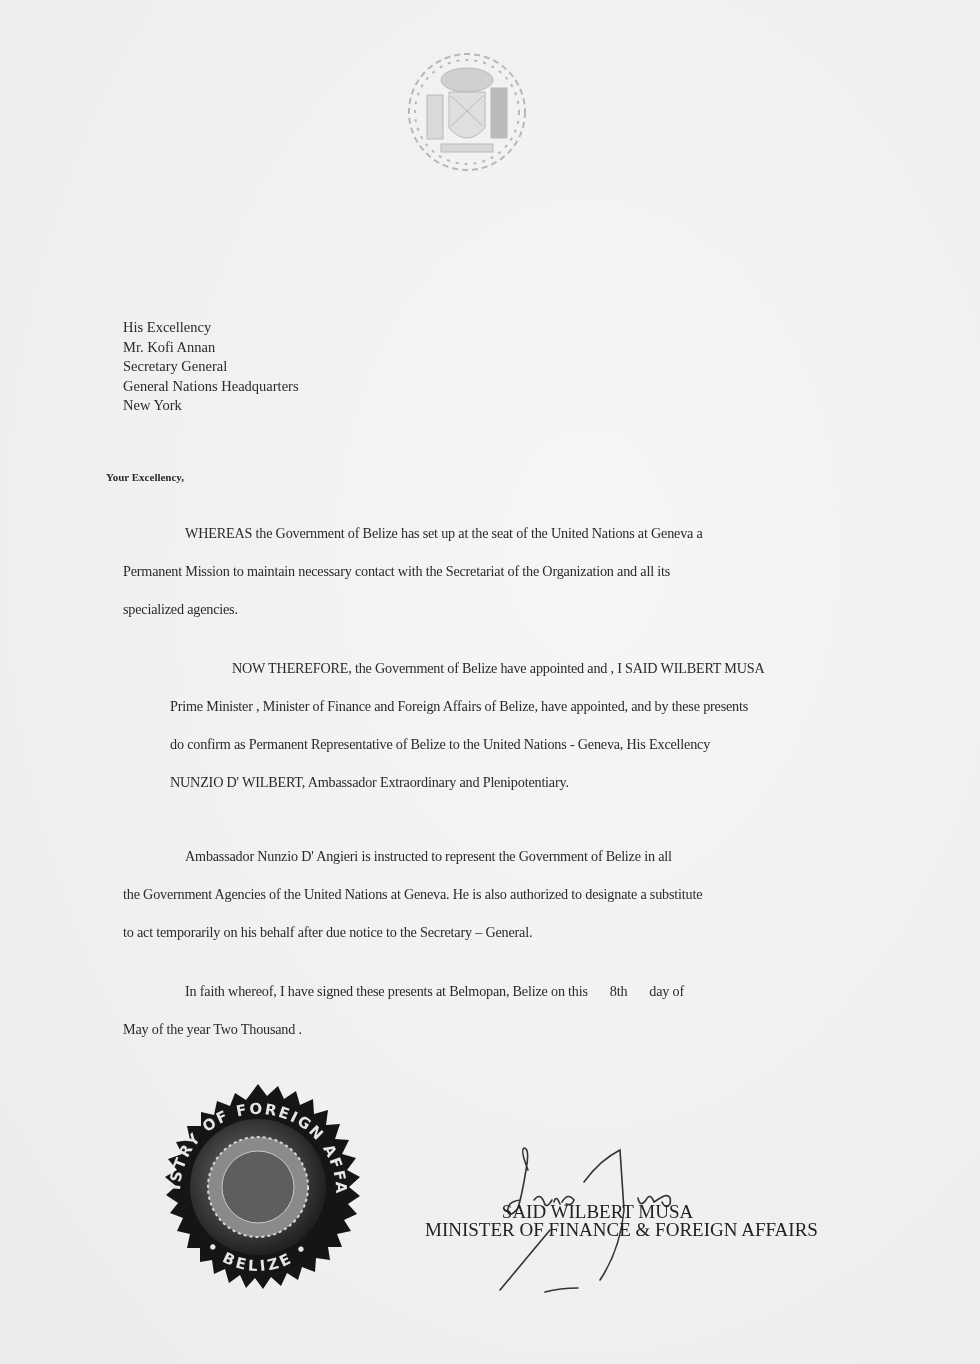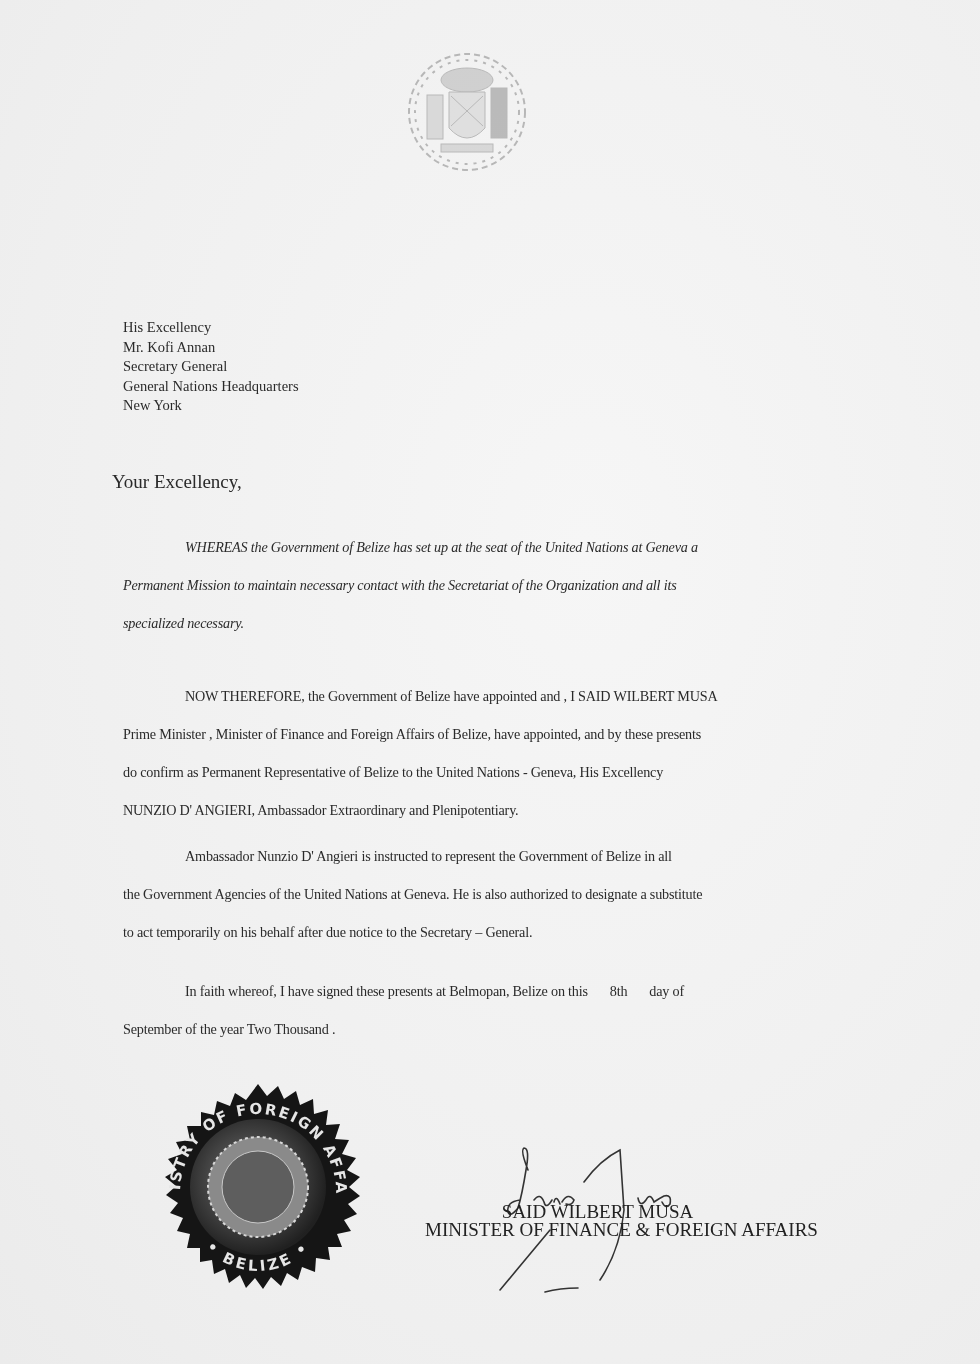--- a/index.html
+++ b/index.html
@@ -17,30 +17,30 @@
     }
     .crest {
       position: absolute; left: 397px; top: 40px; width: 140px; height: 140px;
       opacity: 0.55;
     }
     .addr {
       position: absolute; left: 123px; top: 318px;
       font-size: 14.5px; line-height: 19.5px;
     }
     .salutation {
-      position: absolute; left: 112px; top: 471px; font-size: 19px;
+      position: absolute; left: 106px; top: 471px; font-size: 11px; font-weight: bold;
     }
     .para {
       position: absolute; left: 123px; width: 720px;
       font-size: 14.2px; line-height: 38px; letter-spacing: -0.2px;
     }
     .para .line { display: block; white-space: nowrap; }
     .para .indent { padding-left: 62px; }
-    .p1 { top: 528px; font-style: italic; }
-    .p2 { top: 677px; }
+    .p1 { top: 514px; }
+    .p2 { top: 649px; margin-left: 47px; }
     .p3 { top: 837px; }
     .p4 { top: 972px; }
     .gap { display: inline-block; width: 22px; }
     .seal {
       position: absolute; left: 138px; top: 1082px; width: 240px; height: 220px;
     }
     .sigblock {
       position: absolute; left: 425px; top: 1203px; width: 345px;
       font-size: 19px; line-height: 18px; text-align: center; color: #222;
     }
@@ -76,41 +76,41 @@
     <div>Secretary General</div>
     <div>General Nations Headquarters</div>
     <div>New York</div>
   </div>
 
   <div class="salutation">Your Excellency,</div>
 
   <div class="para p1">
     <span class="line indent">WHEREAS the Government of Belize has set up at the seat of the United Nations at Geneva a</span>
     <span class="line">Permanent Mission to maintain necessary contact with the Secretariat of the Organization and all its</span>
-    <span class="line">specialized necessary.</span>
+    <span class="line">specialized agencies.</span>
   </div>
 
   <div class="para p2">
     <span class="line indent">NOW  THEREFORE, the Government of Belize have appointed and , I  SAID WILBERT MUSA</span>
     <span class="line">Prime Minister , Minister of Finance and Foreign Affairs of Belize,  have appointed, and by these presents</span>
     <span class="line">do confirm as Permanent Representative of Belize to the United Nations - Geneva, His Excellency</span>
-    <span class="line">NUNZIO  D' ANGIERI,  Ambassador Extraordinary  and Plenipotentiary.</span>
+    <span class="line">NUNZIO  D' WILBERT,  Ambassador Extraordinary  and Plenipotentiary.</span>
   </div>
 
   <div class="para p3">
     <span class="line indent">Ambassador Nunzio D' Angieri is instructed to represent the Government of Belize in all</span>
     <span class="line">the Government Agencies of the United Nations at Geneva.  He is also authorized to designate a substitute</span>
     <span class="line">to act temporarily on his behalf  after due notice to the Secretary – General.</span>
   </div>
 
   <div class="para p4">
     <span class="line indent">
       <span>In faith whereof, I have signed these presents at Belmopan, Belize on this</span><span class="gap"></span><span>8th</span><span class="gap"></span><span>day of</span>
     </span>
-    <span class="line">September  of the year Two Thousand .</span>
+    <span class="line">May  of the year Two Thousand .</span>
   </div>
 
   <svg class="seal" viewBox="0 0 240 220">
     <defs>
       <path id="arcTop" d="M 42 110 A 78 78 0 0 1 198 110"></path>
       <path id="arcBot" d="M 70 168 A 70 70 0 0 0 170 168"></path>
       <radialGradient id="sheen" cx="45%" cy="45%" r="55%">
         <stop offset="0%" stop-color="#bdbdbd"></stop>
         <stop offset="60%" stop-color="#6a6a6a"></stop>
         <stop offset="100%" stop-color="#2a2a2a"></stop>

